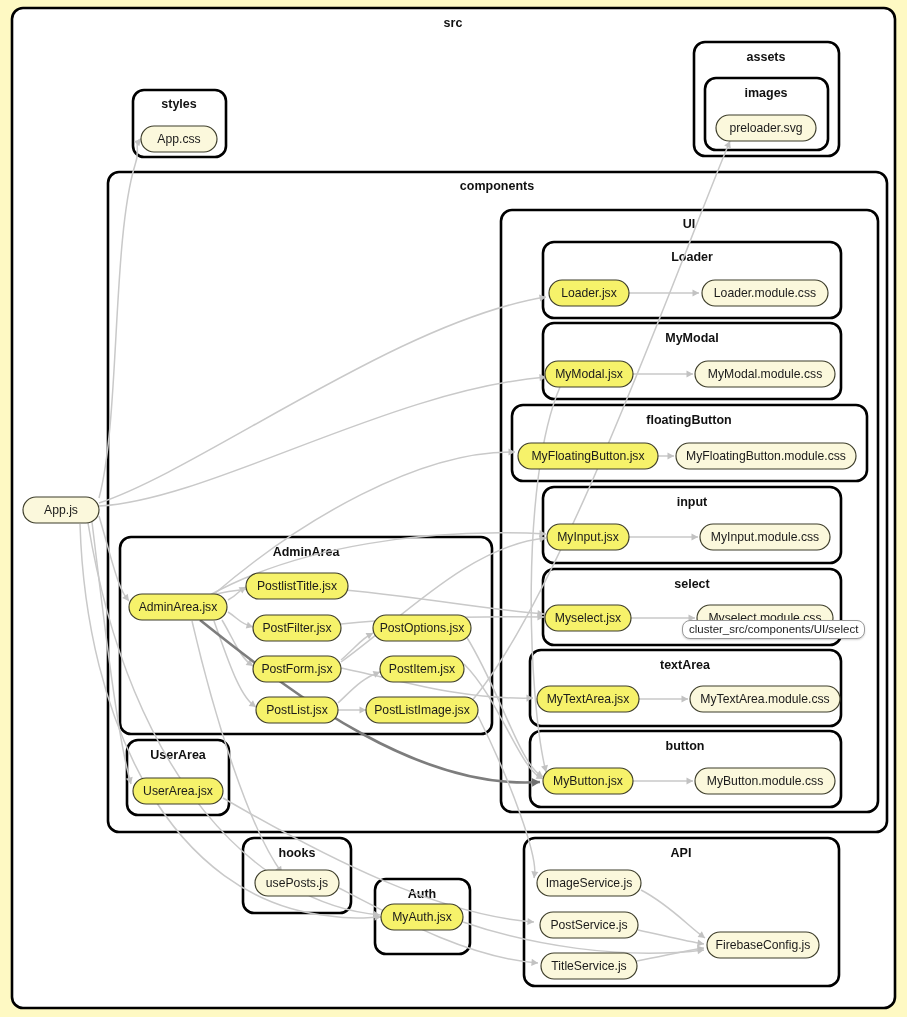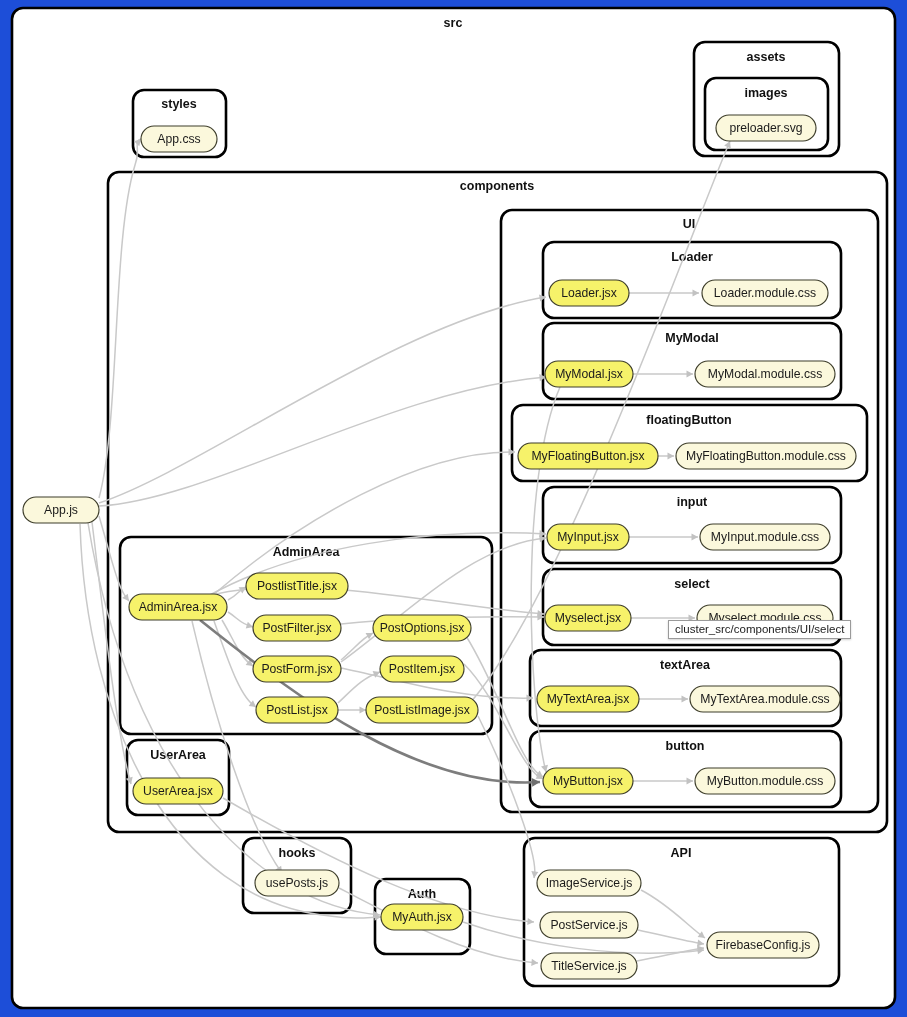--- a/index.html
+++ b/index.html
@@ -1,17 +1,17 @@
 <!DOCTYPE html>
 <html><head>
 <meta charset="utf-8">
 <style>
   html,body{margin:0;padding:0;background:#ffffff;}
   body{font-family:"Liberation Sans", sans-serif;}
-  #stage{position:relative;width:907px;height:1017px;overflow:hidden;background:#1d4ed8;}
+  #stage{position:relative;width:907px;height:1017px;overflow:hidden;background:#fef9c3;}
   #graph{position:absolute;left:0;top:0;width:907px;height:1017px;}
 
   .cluster-rect{fill:#ffffff;stroke:#000000;stroke-width:2.6;}
   .cluster-label{font-size:12.5px;font-weight:bold;fill:#111111;text-anchor:middle;
                  font-family:"Liberation Sans", sans-serif;}
   .node-rect{stroke:#3d3d2a;stroke-width:1.15;}
   .node-jsx{fill:#f6f26a;}
   .node-plain{fill:#fbf8dc;}
   .node-label{font-size:12.2px;fill:#1b1b1b;text-anchor:middle;
               font-family:"Liberation Sans", sans-serif;}
@@ -391,14 +391,14 @@
           <rect x="541" y="953" width="96" height="26" rx="13" ry="13" class="node-rect node-plain"></rect>
           <text x="589" y="970.3" class="node-label">TitleService.js</text>
         </g>
         <g>
           <rect x="707" y="932" width="112" height="26" rx="13" ry="13" class="node-rect node-plain"></rect>
           <text x="763" y="949.3" class="node-label">FirebaseConfig.js</text>
         </g>
       </g>
   </svg>
 
-  <div id="tooltip" style="left: 668px; top: 620px;">cluster_src/components/UI/select</div>
+  <div id="tooltip" style="left: 682px; top: 620px; border-radius: 8px;">cluster_src/components/UI/select</div>
 </div>
 
 </body></html>

